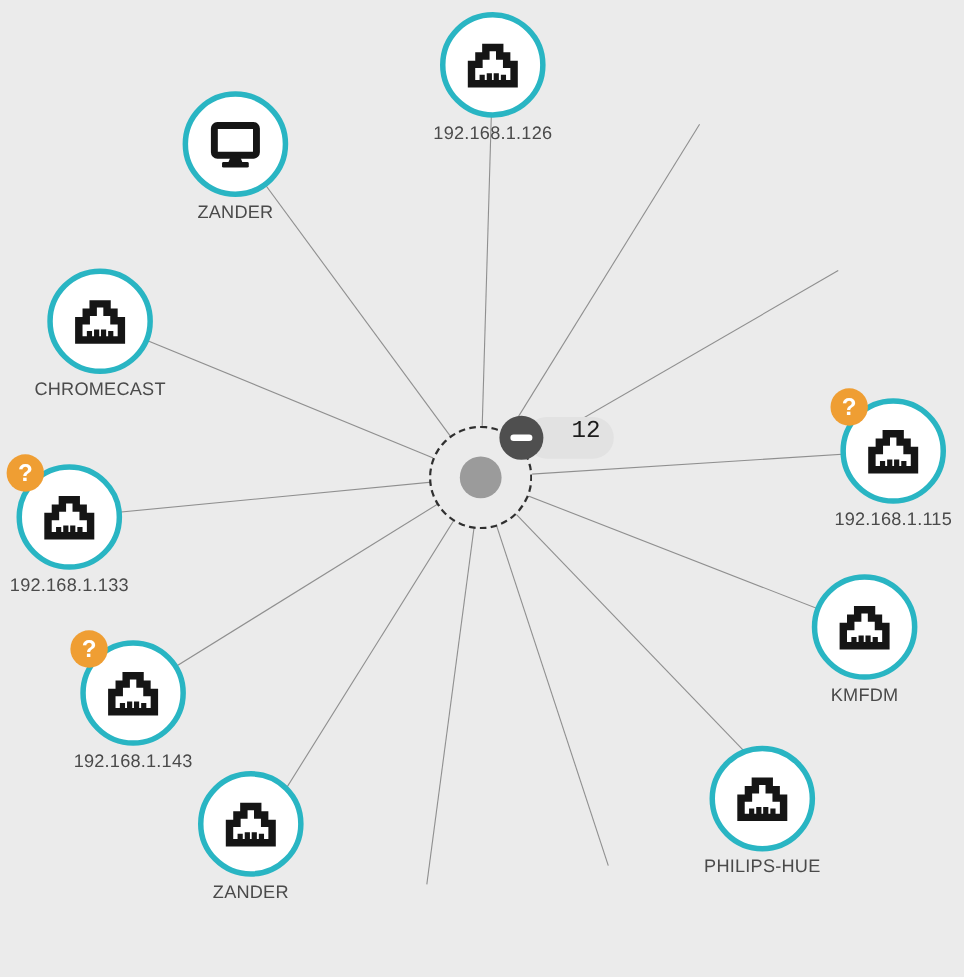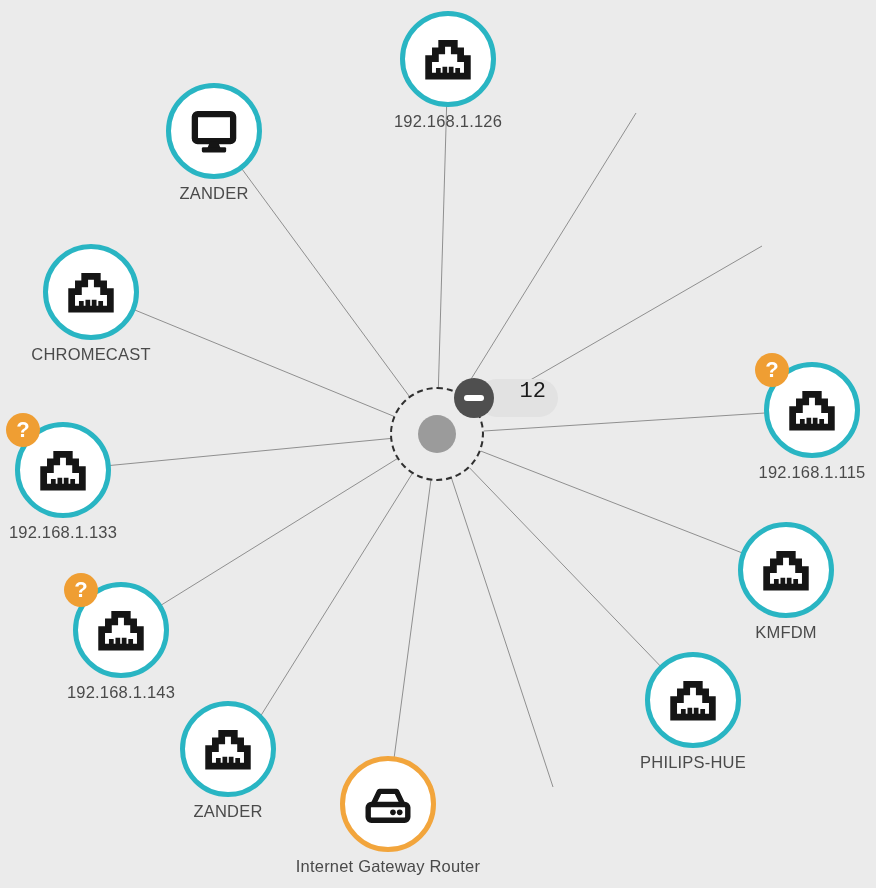--- a/index.html
+++ b/index.html
@@ -114,42 +114,31 @@
   <div class="node" style="left:738px;top:522px">
     <div class="circle teal">
       <svg class="icon-svg" viewBox="0 0 24 24">
         <path d="M3.4 19.6 V11.8 H6.4 V8.4 H9.2 V5 H14.8 V8.4 H17.6 V11.8 H20.6 V19.6 Z" fill="none" stroke="#151515" stroke-width="3" stroke-linejoin="miter"></path>
         <path d="M7.7 19.4 V16 M10.6 19.4 V15.4 M13.4 19.4 V15.4 M16.3 19.4 V16" fill="none" stroke="#151515" stroke-width="2.1"></path>
       </svg>
     </div>
     <div class="label">KMFDM</div>
   </div>
 
-  <div class="node" style="left:645px;top:652px">
+  <div class="node" style="left:645px;top:678px">
     <div class="circle teal">
       <svg class="icon-svg" viewBox="0 0 24 24">
         <path d="M3.4 19.6 V11.8 H6.4 V8.4 H9.2 V5 H14.8 V8.4 H17.6 V11.8 H20.6 V19.6 Z" fill="none" stroke="#151515" stroke-width="3" stroke-linejoin="miter"></path>
         <path d="M7.7 19.4 V16 M10.6 19.4 V15.4 M13.4 19.4 V15.4 M16.3 19.4 V16" fill="none" stroke="#151515" stroke-width="2.1"></path>
       </svg>
     </div>
     <div class="label">PHILIPS-HUE</div>
   </div>
 
 
-  <div class="node" style="left:340px;top:756px">
-    <div class="circle orange">
-      <svg class="icon-svg" viewBox="0 0 24 24">
-        <rect x="3.2" y="12.2" width="17.6" height="7" rx="1.4" fill="none" stroke="#151515" stroke-width="2.4"></rect>
-        <path d="M5.6 11.8 L8.2 6.4 H15.8 L18.4 11.8" fill="none" stroke="#151515" stroke-width="2.4" stroke-linejoin="round"></path>
-        <circle cx="14.2" cy="15.7" r="1.25" fill="#151515"></circle>
-        <circle cx="17.2" cy="15.7" r="1.25" fill="#151515"></circle>
-      </svg>
-    </div>
-    <div class="label">Internet Gateway Router</div>
-  </div>
 
   <div class="node" style="left:180px;top:701px">
     <div class="circle teal">
       <svg class="icon-svg" viewBox="0 0 24 24">
         <path d="M3.4 19.6 V11.8 H6.4 V8.4 H9.2 V5 H14.8 V8.4 H17.6 V11.8 H20.6 V19.6 Z" fill="none" stroke="#151515" stroke-width="3" stroke-linejoin="miter"></path>
         <path d="M7.7 19.4 V16 M10.6 19.4 V15.4 M13.4 19.4 V15.4 M16.3 19.4 V16" fill="none" stroke="#151515" stroke-width="2.1"></path>
       </svg>
     </div>
     <div class="label">ZANDER</div>
   </div>

